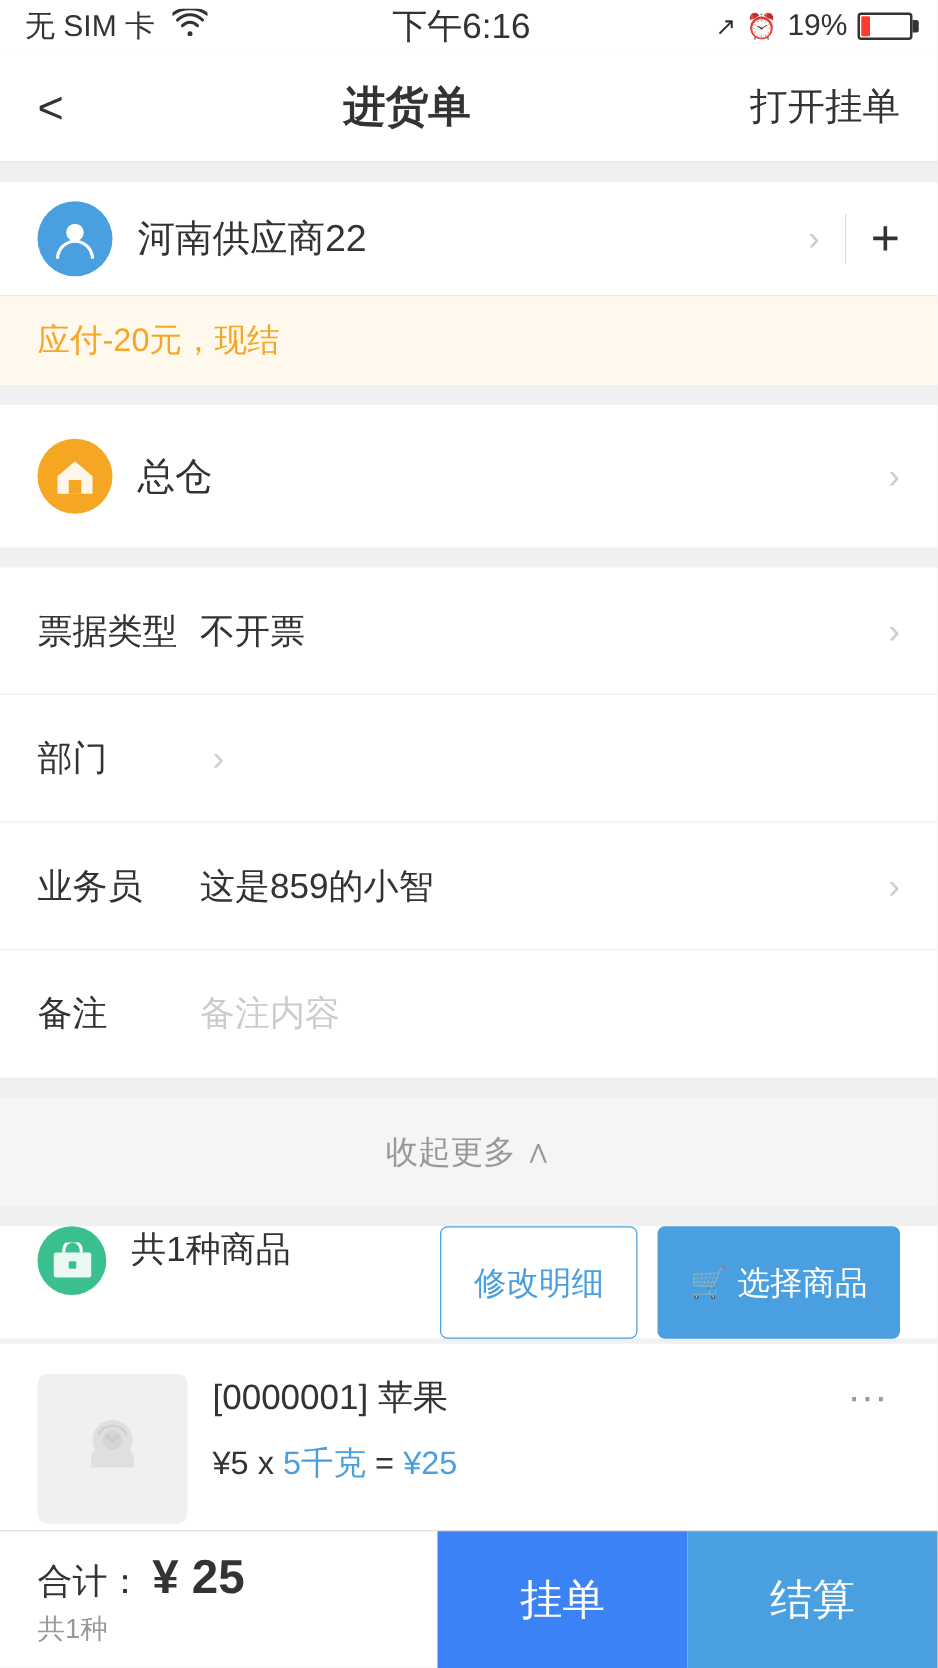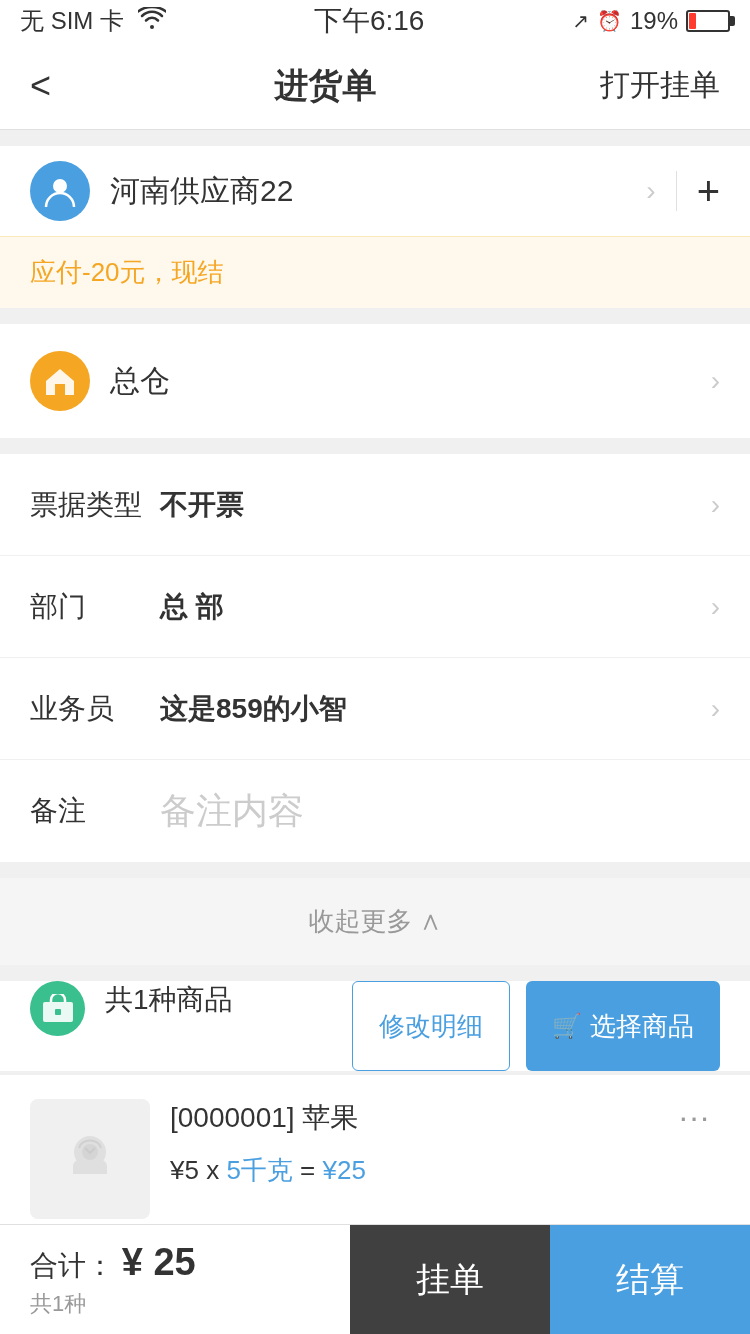--- a/index.html
+++ b/index.html
@@ -190,25 +190,24 @@
     .form-label {
       font-size: 28px;
       color: #333;
       width: 130px;
       flex-shrink: 0;
     }
     .form-value {
       flex: 1;
       font-size: 28px;
       color: #333;
-      font-weight: bold;
     }
     .form-placeholder {
       flex: 1;
-      font-size: 36px;
+      font-size: 28px;
       color: #ccc;
     }
 
     
     .collapse-bar {
       background: #f5f5f5;
       text-align: center;
       padding: 26px;
       font-size: 26px;
       color: #999;
@@ -321,21 +320,21 @@
       background: #fff;
       border-top: 1px solid #e0e0e0;
     }
     .total-section {
       flex: 1;
       padding: 0 30px;
     }
     .btn-hang {
       width: 200px;
       height: 110px;
-      background: #404040;
+      background: #3b82f6;
       color: #fff;
       font-size: 34px;
       display: flex;
       align-items: center;
       justify-content: center;
       cursor: pointer;
       flex-shrink: 0;
     }
     .btn-checkout {
       width: 200px;
@@ -416,21 +415,20 @@
   </div>
 
   <div class="form-section">
     <div class="form-row">
       <span class="form-label">票据类型</span>
       <span class="form-value">不开票</span>
       <span class="chevron-right">›</span>
     </div>
     <div class="form-row">
       <span class="form-label">部门</span>
-      <span class="form-value">总 部</span>
       <span class="chevron-right">›</span>
     </div>
     <div class="form-row">
       <span class="form-label">业务员</span>
       <span class="form-value">这是859的小智</span>
       <span class="chevron-right">›</span>
     </div>
     <div class="form-row">
       <span class="form-label">备注</span>
       <span class="form-placeholder">备注内容</span>

